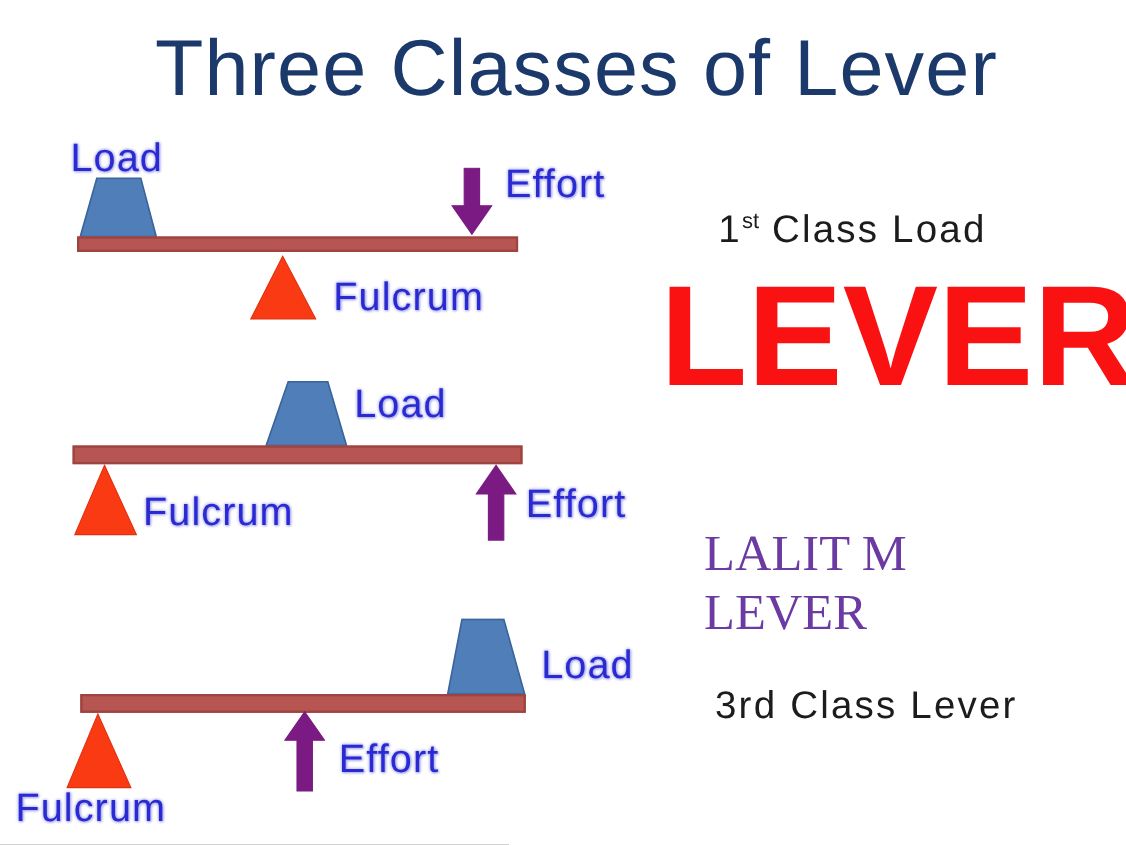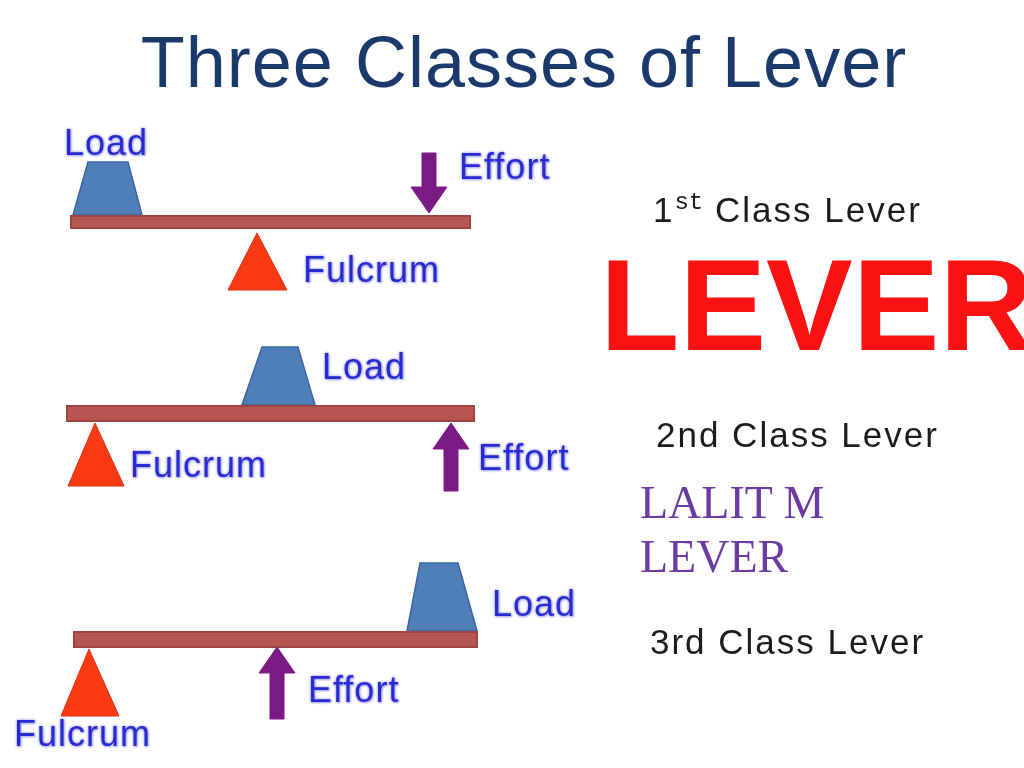--- a/index.html
+++ b/index.html
@@ -25,21 +25,21 @@
     background:var(--beam-fill);
     border:2px solid var(--beam-border);
   }
   .load{fill:var(--load-fill);stroke:var(--load-border);stroke-width:1.5;}
   .fulcrum{fill:var(--fulcrum-fill);stroke:var(--fulcrum-border);stroke-width:1;}
   .arrow{fill:var(--effort-fill);stroke:var(--effort-fill);stroke-width:1;}
   .class-label{
     position:absolute;font-size:35px;line-height:1;letter-spacing:2px;
     color:var(--class-text);white-space:nowrap;
   }
-  .class-label sup{font-size:24px;letter-spacing:0;font-family:Liberation Mono, monospace;}
+  .class-label sup{font-size:20px;letter-spacing:0;}
   #lever-word{
     position:absolute;left:556px;top:240px;
     font-family:Liberation Sans, sans-serif;font-weight:700;
     font-size:130px;line-height:1;color:var(--lever-red);white-space:nowrap;margin-left:44px;
   }
   #author{
     position:absolute;left:640px;top:476px;width:350px;
     font-family:"Liberation Serif",serif;font-size:46px;line-height:1.18;
     color:var(--author-purple);
   }
@@ -86,25 +86,24 @@
   <div class="beam" style="left:73px;top:631px;width:405px;height:17px"></div>
   <svg class="shape" style="left:60px;top:648px" width="60" height="70">
     <polygon class="fulcrum" points="29,1 59,68 1,68"></polygon>
   </svg>
   <div class="label" style="left:14px;top:716px">Fulcrum</div>
   <svg class="shape" style="left:258px;top:646px" width="38" height="74">
     <polygon class="arrow" points="19,1 37,27 26,27 26,73 12,73 12,27 1,27"></polygon>
   </svg>
   <div class="label" style="left:308px;top:672px">Effort</div>
 
-  <div class="class-label" style="left:653px;top:191px"><span>1</span><sup>st</sup><span> Class Lever</span></div>
+  <div class="class-label" style="left:653px;top:191px"><span>1</span><sup>st</sup><span> Class Load</span></div>
 
   <div id="lever-word">LEVER</div>
 
-  <div class="class-label" style="left:656px;top:417px">2nd Class Lever</div>
 
   <div id="author">
     <div>LALIT M</div>
     <div>LEVER</div>
   </div>
 
   <div class="class-label" style="left:650px;top:624px">3rd Class Lever</div>
 
 </div>
 

